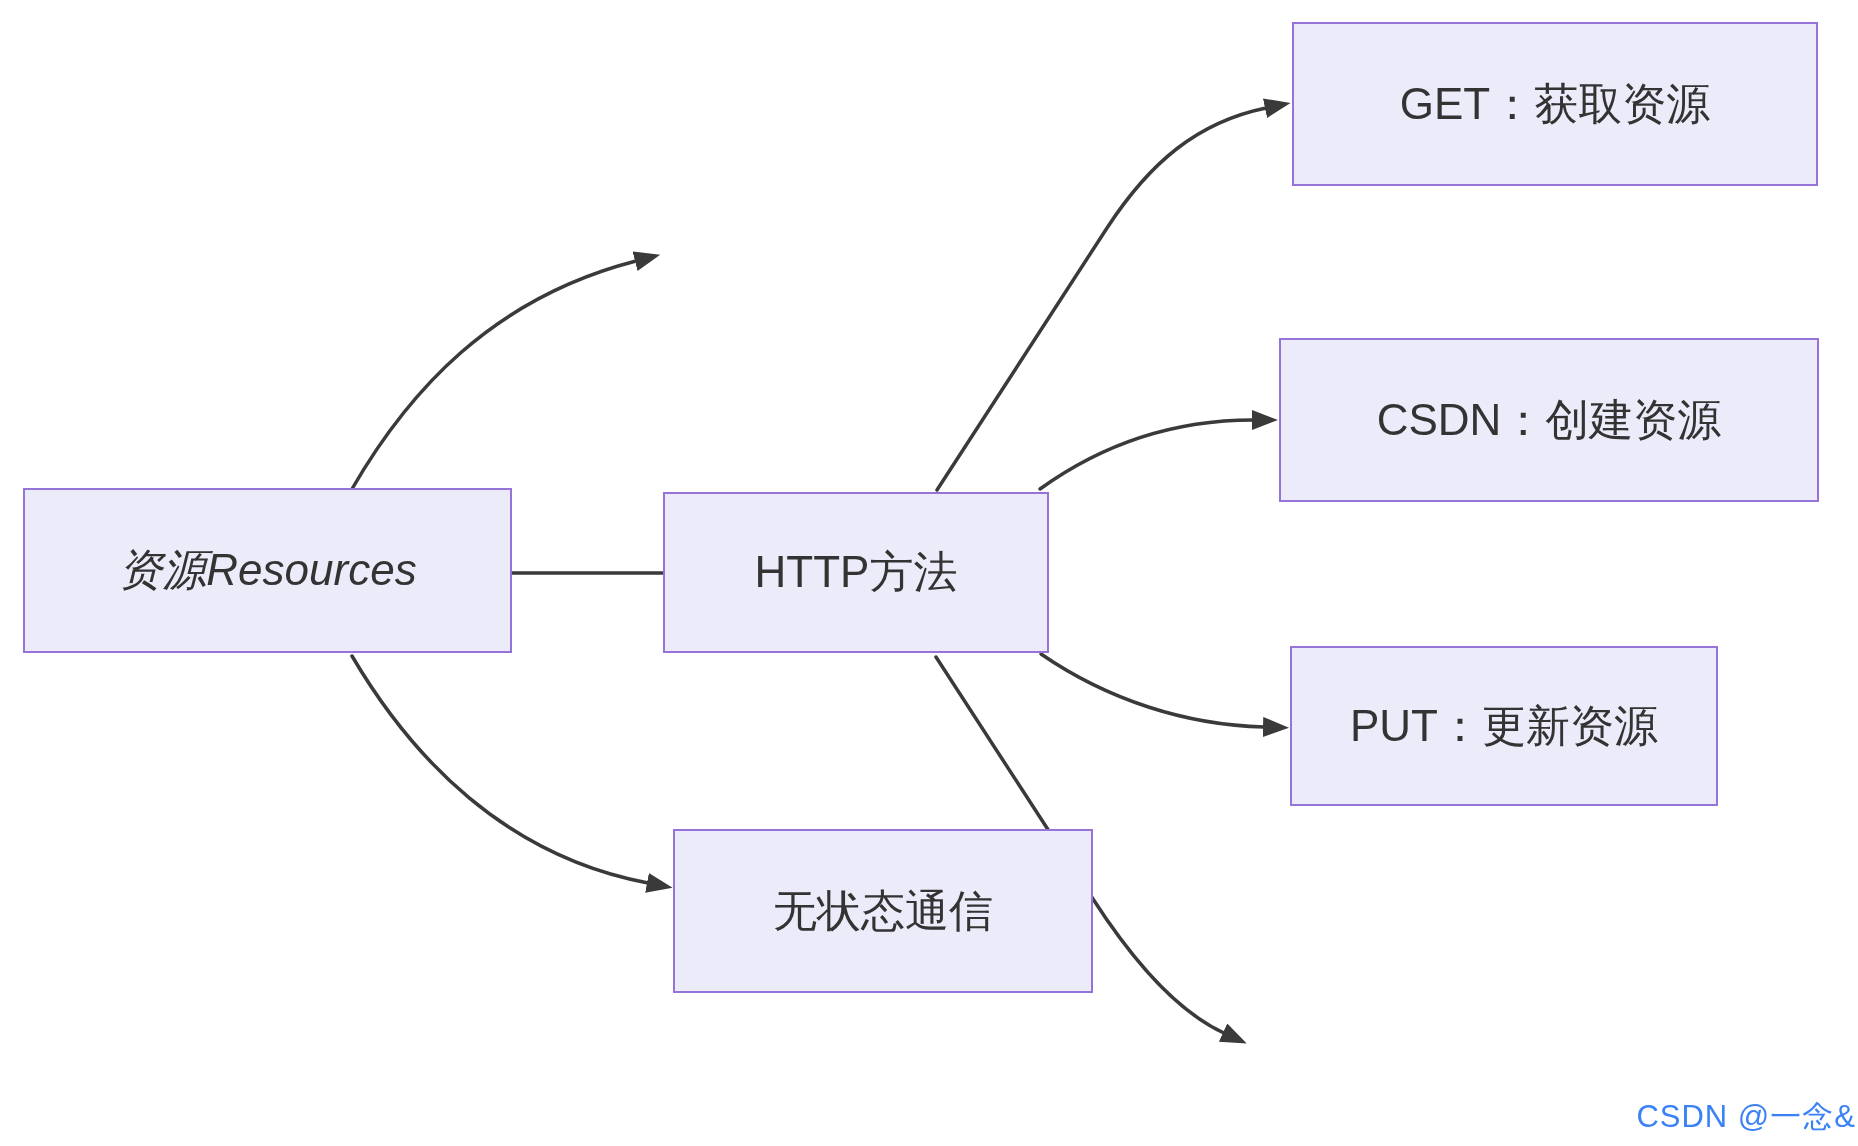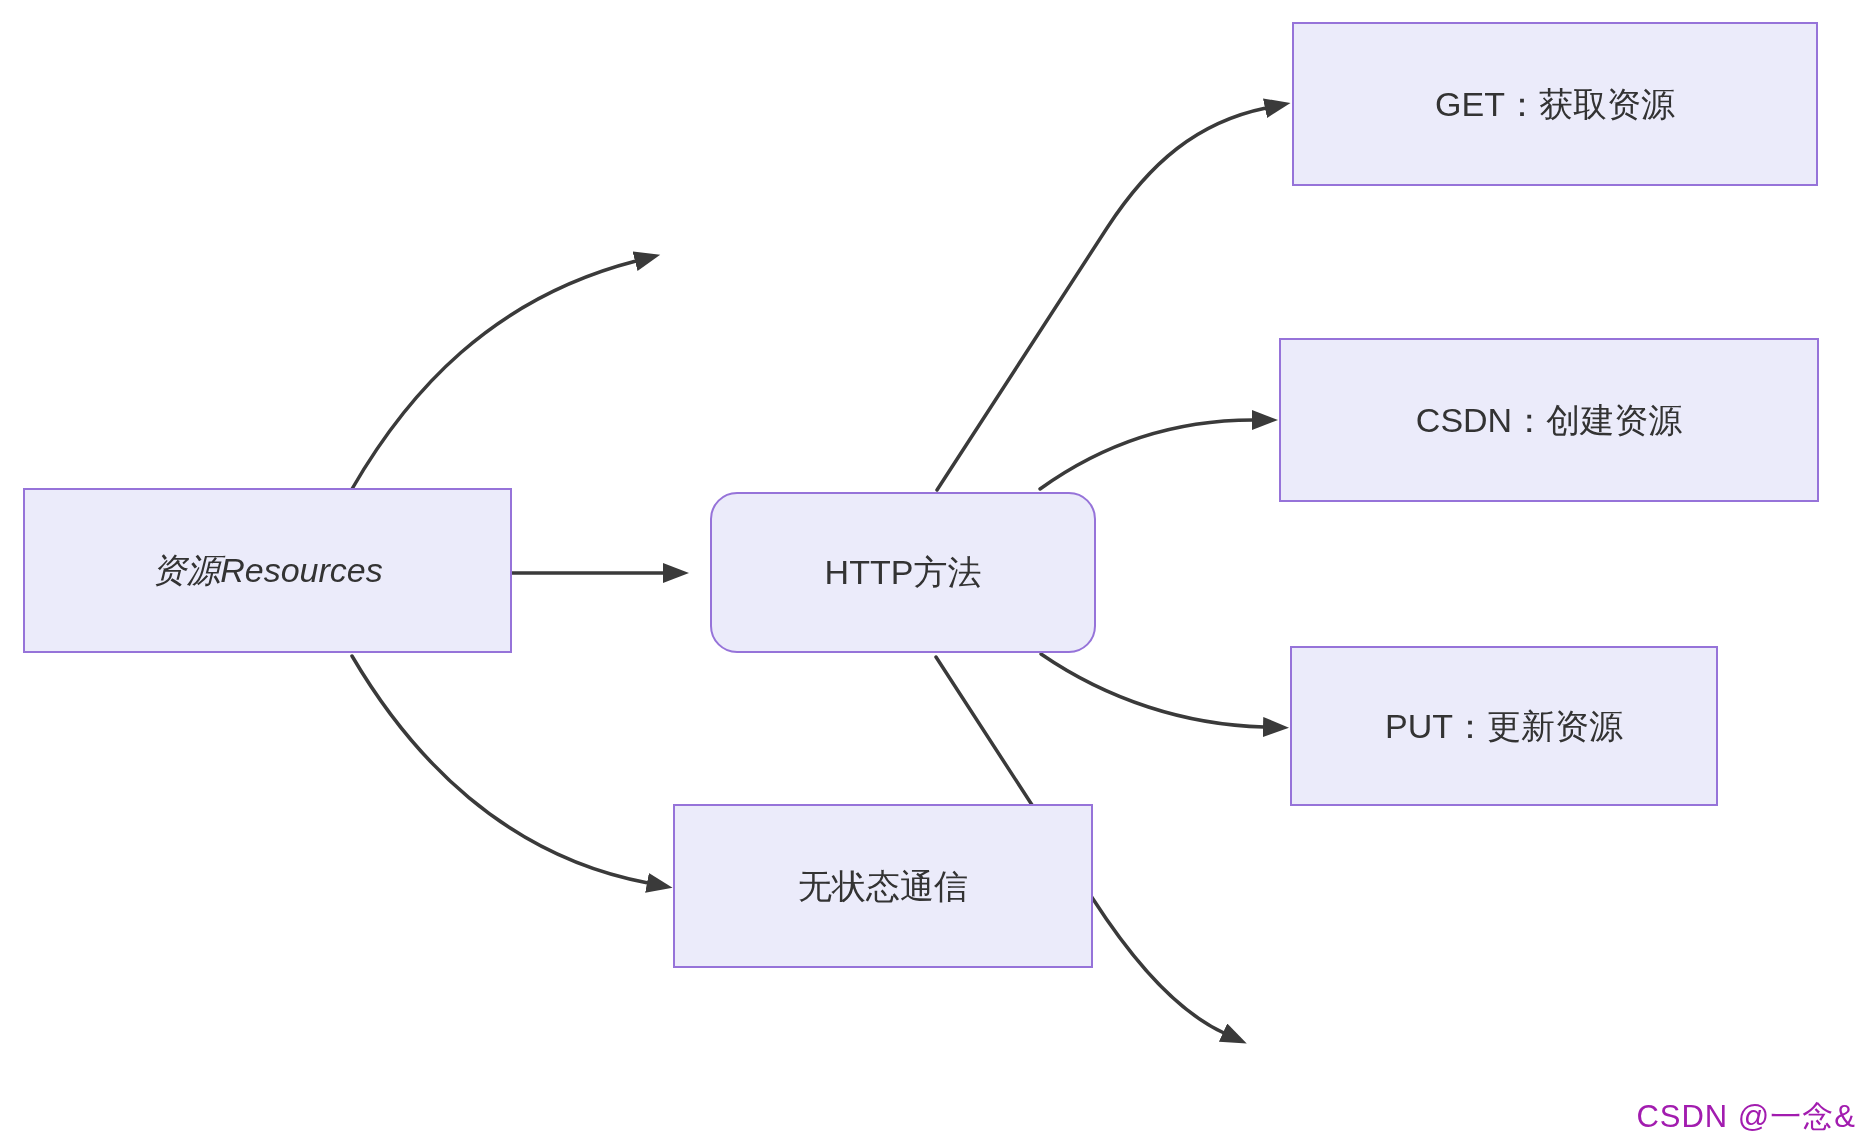--- a/index.html
+++ b/index.html
@@ -34,42 +34,42 @@
     z-index: 2;
     box-sizing: border-box;
     background: var(--c-node_fill, #ebebfa);
     border: 2.5px solid var(--c-node_border, #9673d9);
     display: flex;
     align-items: center;
     justify-content: center;
   }
   .node .label {
     color: var(--c-text, #333333);
-    font-size: 34px;
+    font-size: 44px;
     line-height: 1.2;
     white-space: nowrap;
     text-align: center;
   }
   
   .n-resources { left: 23px;   top: 488px; width: 489px; height: 165px; font-style: italic; }
   .n-uri       { left: 661px;  top: 180px; width: 445px; height: 163px; }
-  .n-http      { left: 710px;  top: 492px; width: 386px; height: 161px; border-radius: 27px; }
-  .n-stateless { left: 673px;  top: 804px; width: 420px; height: 164px; }
+  .n-http      { left: 663px;  top: 492px; width: 386px; height: 161px; }
+  .n-stateless { left: 673px;  top: 829px; width: 420px; height: 164px; }
   .n-get       { left: 1292px; top: 22px;  width: 526px; height: 164px; }
   .n-post      { left: 1279px; top: 338px; width: 540px; height: 164px; }
   .n-put       { left: 1290px; top: 646px; width: 428px; height: 160px; }
   .n-delete    { left: 1248px; top: 958px; width: 585px; height: 164px; }
 
   .watermark {
     position: absolute;
     right: 2px;
     bottom: 8px;
     z-index: 3;
     font-size: 31px;
-    color: #a21caf;
+    color: #3b82f6;
     text-shadow: 1px 1px 1px #ffffff, 2px 2px 2px rgba(255,255,255,0.85);
     letter-spacing: 1px;
     white-space: nowrap;
   }
 </style>
 </head>
 <body>
 
 <div class="canvas">
 

